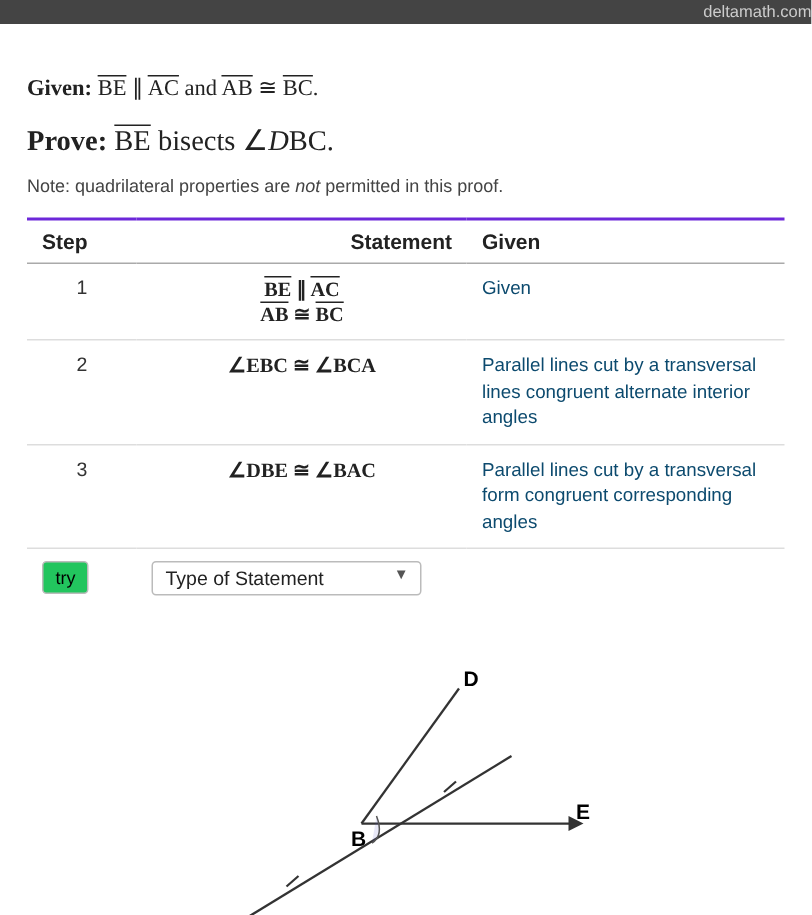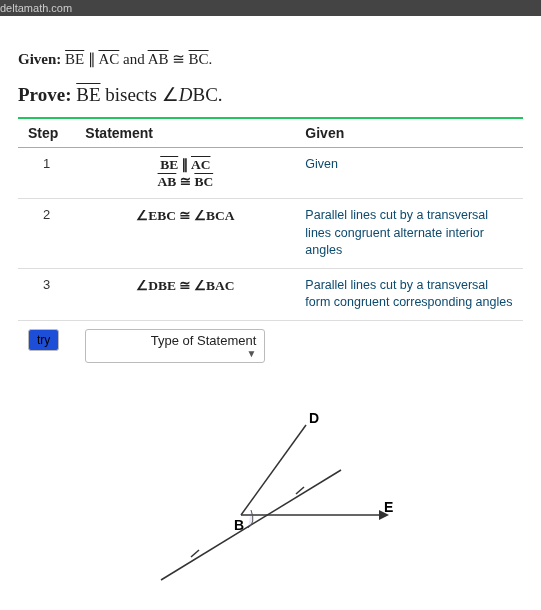--- a/index.html
+++ b/index.html
@@ -8,21 +8,21 @@
       min-height: 610px;
       background: #fff;
       font-family: Georgia, 'Times New Roman', serif;
       font-size: 14px;
       color: #222;
     }
     .top-bar {
       background: #444;
       color: #ccc;
       font-size: 11px;
-      text-align: left;
+      text-align: right;
       padding: 2px 0;
       font-family: Arial, sans-serif;
     }
     .content {
       padding: 32px 18px 10px 18px;
     }
     .given-line {
       font-size: 15px;
       margin-bottom: 10px;
       line-height: 1.5;
@@ -50,27 +50,27 @@
     .proof-table {
       width: 100%;
       border-collapse: collapse;
       margin-bottom: 14px;
     }
     .proof-table th {
       text-align: left;
       font-weight: bold;
       font-size: 14px;
       padding: 6px 10px;
-      border-top: 2px solid #22c55e;
+      border-top: 2px solid #6d28d9;
       border-bottom: 1px solid #aaa;
       background: #fff;
       font-family: Arial, sans-serif;
     }
     .proof-table th.step-col { width: 50px; }
-    .proof-table th.stmt-col { width: 220px; text-align: left; }
+    .proof-table th.stmt-col { width: 220px; text-align: right; }
     .proof-table th.reason-col { }
     .proof-table td {
       padding: 8px 10px;
       border-bottom: 1px solid #ddd;
       vertical-align: top;
       font-size: 13.5px;
     }
     .proof-table td.step-cell {
       text-align: center;
       font-family: Arial, sans-serif;
@@ -85,42 +85,41 @@
       font-family: Arial, sans-serif;
       font-size: 12.5px;
       color: #0c4a6e;
       line-height: 1.4;
     }
     .try-row td {
       padding: 8px 10px;
       border-bottom: none;
     }
     .try-btn {
-      background: #1d4ed8;
+      background: #22c55e;
       border: 1px solid #bbb;
       border-radius: 3px;
       padding: 3px 8px;
       font-size: 12px;
       font-family: Arial, sans-serif;
       cursor: pointer;
-      margin-right: 6px;
+      margin-right: 22px;
     }
     .type-dropdown {
       display: inline-flex;
-      align-items: flex-end;
+      align-items: flex-start;
       border: 1px solid #bbb;
       border-radius: 3px;
       padding: 3px 8px;
       font-size: 13px;
       font-family: Arial, sans-serif;
       background: #fff;
       cursor: pointer;
       min-width: 180px;
       justify-content: space-between;
-      flex-direction: column;
     }
     .type-dropdown .arrow {
       font-size: 10px;
       color: #555;
       margin-left: 8px;
     }
     
     .diagram-area {
       width: 100%;
       display: flex;
@@ -144,20 +143,23 @@
   <div class="given-line">
     <span><b>Given:</b> </span>
     <span><span class="overline">BE</span> ∥ <span class="overline">AC</span> and <span class="overline">AB</span> ≅ <span class="overline">BC</span>.</span>
   </div>
 
   <div class="prove-line">
     <span><b>Prove:</b> </span>
     <span><span class="overline">BE</span> bisects ∠<i>D</i>BC.</span>
   </div>
 
+  <div class="note-line">
+    <span>Note: quadrilateral properties are </span><em>not</em><span> permitted in this proof.</span>
+  </div>
 
   <table class="proof-table">
     <thead>
       <tr>
         <th class="step-col">Step</th>
         <th class="stmt-col">Statement</th>
         <th class="reason-col">Given</th>
       </tr>
     </thead>
     <tbody>

